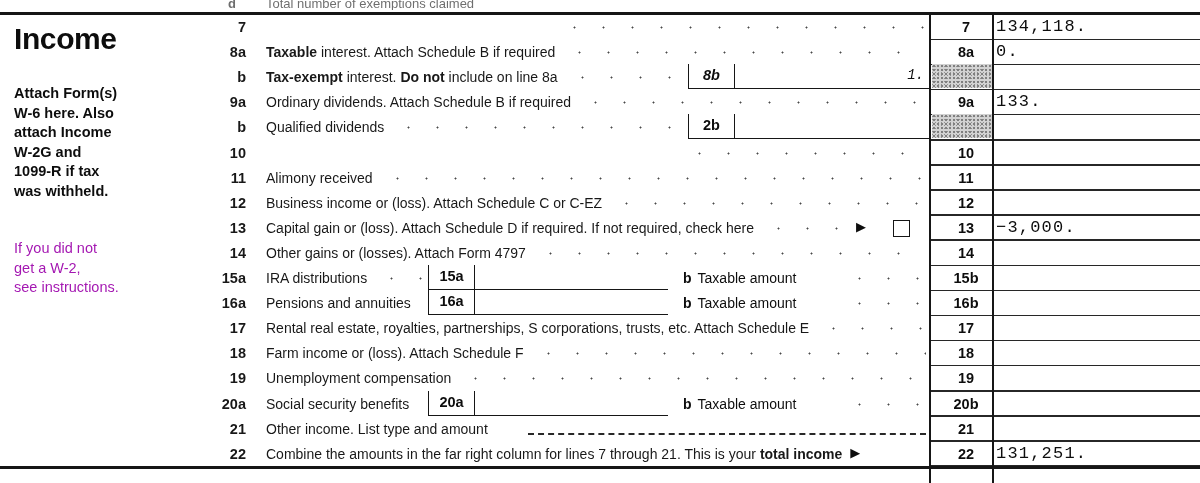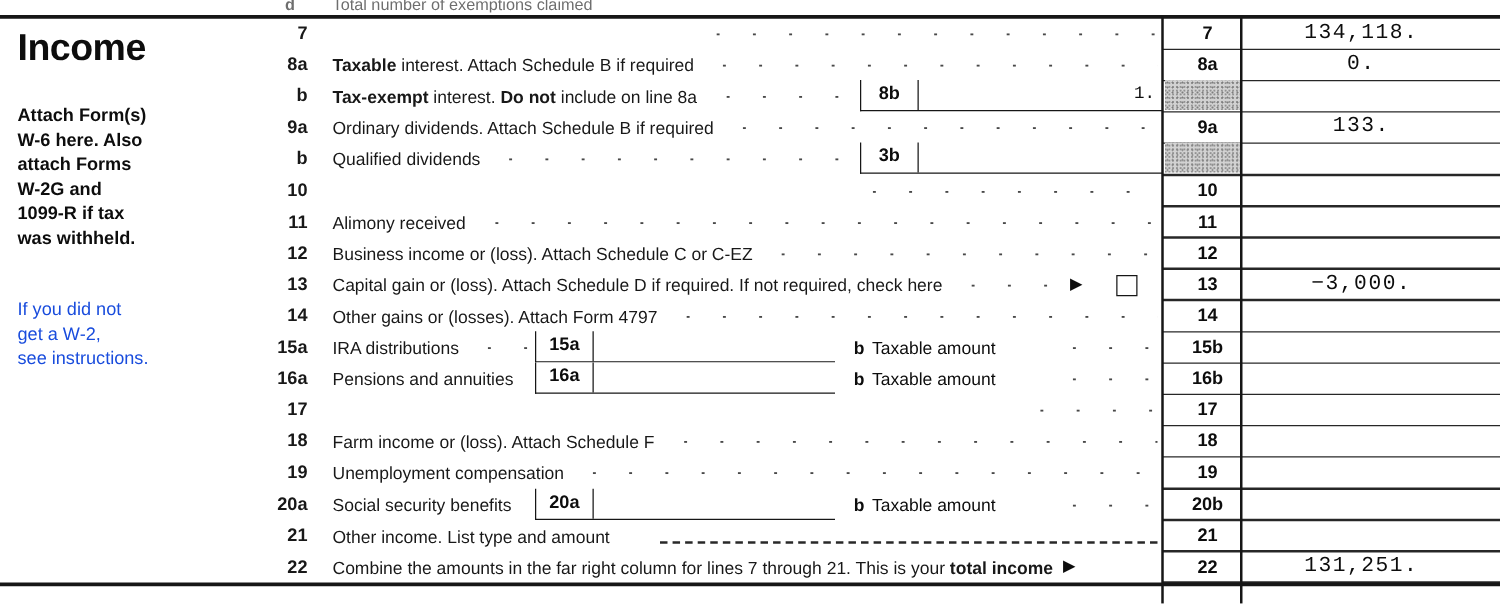--- a/index.html
+++ b/index.html
@@ -74,21 +74,21 @@
     color: #111;
   }
   .caption-block.b1 { top: 70px; }
   .caption-note {
     position: absolute;
     left: 14px;
     top: 225px;
     font-size: 14.5px;
     font-weight: normal;
     line-height: 19.5px;
-    color: #1d4ed8;
+    color: #a21caf;
   }
 
   
   .row {
     position: absolute;
     left: 198px;
     width: 740px;
     height: 25px;
     font-size: 14px;
     color: #1c1c1c;
@@ -190,21 +190,21 @@
     width: 56px;
     font-weight: bold;
     font-size: 14.5px;
     text-align: center;
     color: #111;
   }
   .ledger-amt {
     position: absolute;
     left: 996px;
     width: 186px;
-    text-align: center;
+    text-align: left;
     font-family: "Liberation Mono", monospace;
     font-size: 17px;
     letter-spacing: 1.2px;
     color: #111;
   }
   .ledger-sep {
     position: absolute;
     left: 930px;
     width: 270px;
     height: 1.5px;
@@ -231,21 +231,21 @@
     <span class="pr-num" style="left:30px; top:0;">d</span>
     <span class="pr-txt" style="left:68px; top:0;">Total number of exemptions claimed</span>
   </div>
   <div class="hrule" style="top:12px; width:1200px; height:2.6px;"></div>
 
   <div class="caption-col">
     <div class="caption-title">Income</div>
     <div class="caption-block b1">
       <div>Attach Form(s)</div>
       <div>W-6 here. Also</div>
-      <div>attach Forms</div>
+      <div>attach Income</div>
       <div>W-2G and</div>
       <div>1099-R if tax</div>
       <div>was withheld.</div>
     </div>
     <div class="caption-note">
       <div>If you did not</div>
       <div>get a W-2,</div>
       <div>see instructions.</div>
     </div>
   </div>
@@ -263,42 +263,42 @@
         <span class="desc"><b>Taxable</b> interest. Attach Schedule B if required</span>
       </div>
       <div class="leader" style="left: 565.25px; width: 360.75px; top: 51.1px;"></div>
       <div class="ledger-num" style="top: 44.1px;">8a</div>
       <div class="ledger-amt" style="top: 42.1px;">0.</div>
       <div class="ledger-sep" style="top: 63.7px;"></div>
       <div class="row" style="top: 65.2px;">
         <span class="lineno">b</span>
         <span class="desc"><b>Tax-exempt</b> interest. <b>Do not</b> include on line 8a</span>
       </div>
-      <div class="subbox" style="top: 64.2px; left: 688px; width: 242px; border-top: none; border-right: none;">
+      <div class="subbox" style="top: 64.2px; left: 688px; width: 242px; border-top: none; border-right: none; font-style: italic;">
         <div class="sb-label">8b</div>
         <div class="sb-val">1.</div>
       </div>
       <div class="leader" style="left: 567.578px; width: 118.422px; top: 76.2px;"></div>
       <div class="ledger-shade" style="top: 64.2px; height: 24.1px;"></div>
       <div class="ledger-amt" style="top: 67.2px;"></div>
       <div class="ledger-sep" style="top: 88.8px;"></div>
       <div class="row" style="top: 90.3px;">
         <span class="lineno">9a</span>
         <span class="desc">Ordinary dividends. Attach Schedule B if required</span>
       </div>
       <div class="leader" style="left: 581.062px; width: 344.938px; top: 101.3px;"></div>
       <div class="ledger-num" style="top: 94.3px;">9a</div>
       <div class="ledger-amt" style="top: 92.3px;">133.</div>
       <div class="ledger-sep" style="top: 113.9px;"></div>
       <div class="row" style="top: 115.4px;">
         <span class="lineno">b</span>
         <span class="desc">Qualified dividends</span>
       </div>
       <div class="subbox" style="top: 114.4px; left: 688px; width: 242px; border-top: none; border-right: none;">
-        <div class="sb-label">3b</div>
+        <div class="sb-label">2b</div>
         <div class="sb-val"></div>
       </div>
       <div class="leader" style="left: 394.297px; width: 291.703px; top: 126.4px;"></div>
       <div class="ledger-shade" style="top: 114.4px; height: 24.1px;"></div>
       <div class="ledger-amt" style="top: 117.4px;"></div>
       <div class="ledger-sep" style="top: 139px;"></div>
       <div class="row" style="top: 140.5px;">
         <span class="lineno">10</span>
       </div>
       <div class="leader" style="left: 685.078px; width: 240.922px; top: 151.5px;"></div>
@@ -361,20 +361,21 @@
         <div class="sb-label">16a</div>
         <div class="sb-val"></div>
       </div>
       <span class="tax-amt" style="left: 683px; top: 295.1px;"><span class="bb">b</span><span>Taxable amount</span></span>
       <div class="leader" style="left: 845px; width: 82px; top: 302.1px;"></div>
       <div class="ledger-num" style="top: 295.1px;">16b</div>
       <div class="ledger-amt" style="top: 293.1px;"></div>
       <div class="ledger-sep" style="top: 314.7px;"></div>
       <div class="row" style="top: 316.2px;">
         <span class="lineno">17</span>
+        <span class="desc">Rental real estate, royalties, partnerships, S corporations, trusts, etc. Attach Schedule E</span>
       </div>
       <div class="leader" style="left: 819.172px; width: 106.828px; top: 327.2px;"></div>
       <div class="ledger-num" style="top: 320.2px;">17</div>
       <div class="ledger-amt" style="top: 318.2px;"></div>
       <div class="ledger-sep" style="top: 339.8px;"></div>
       <div class="row" style="top: 341.3px;">
         <span class="lineno">18</span>
         <span class="desc">Farm income or (loss). Attach Schedule F</span>
       </div>
       <div class="leader" style="left: 533.547px; width: 392.453px; top: 352.3px;"></div>

